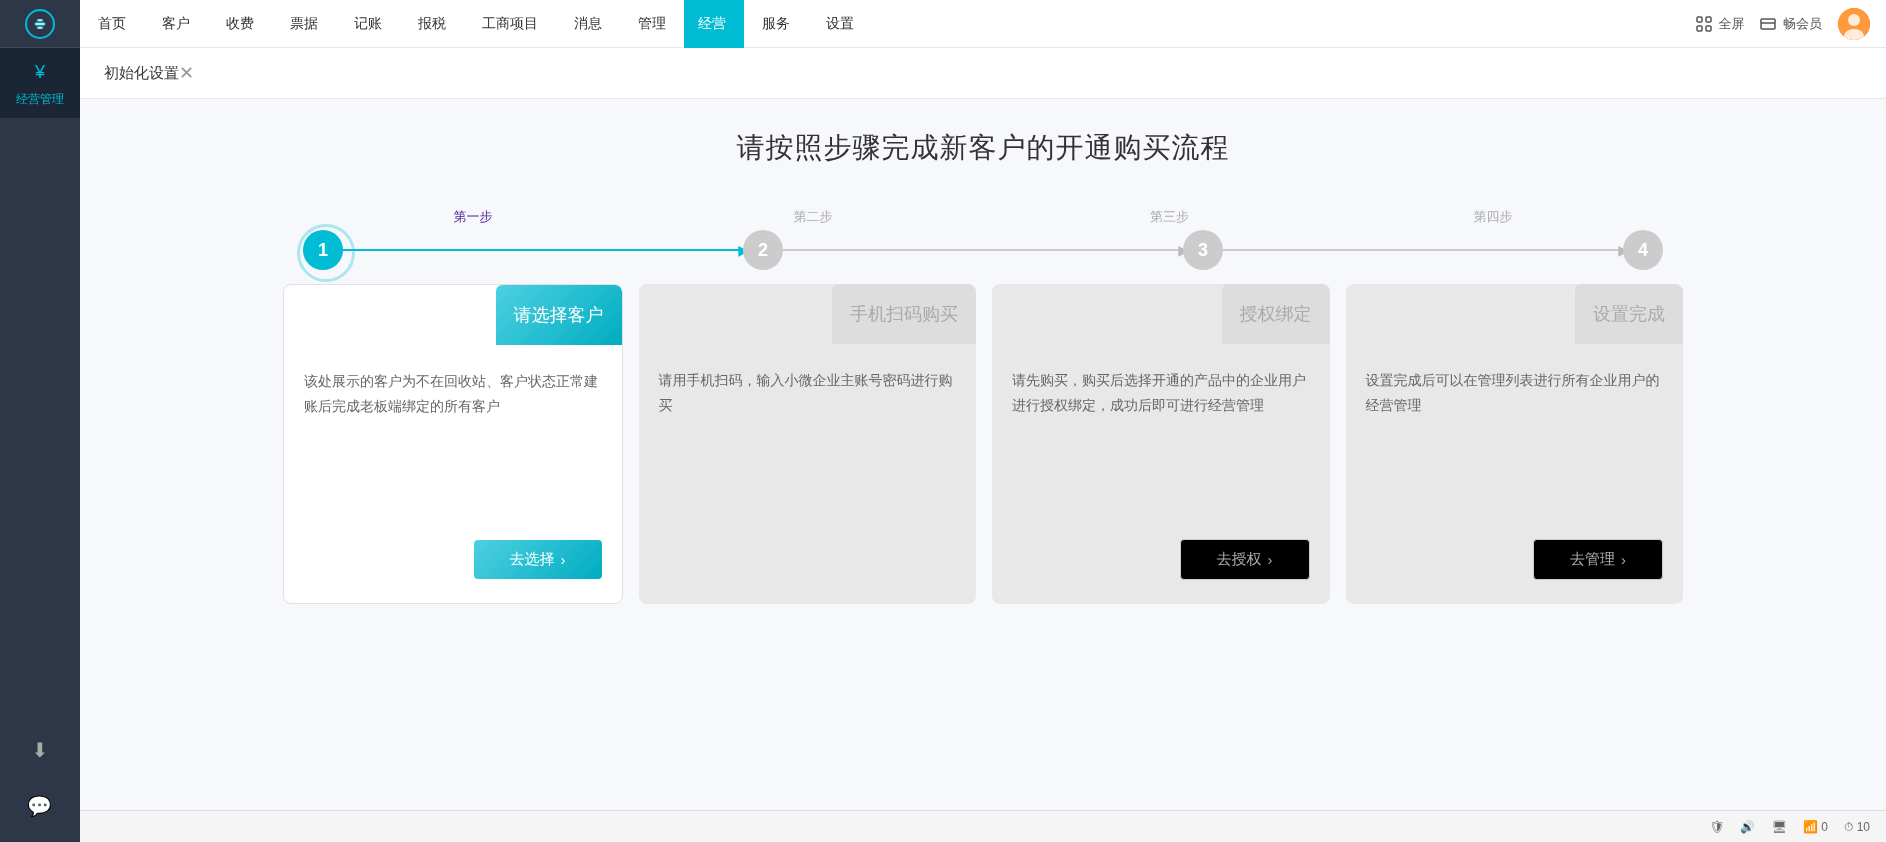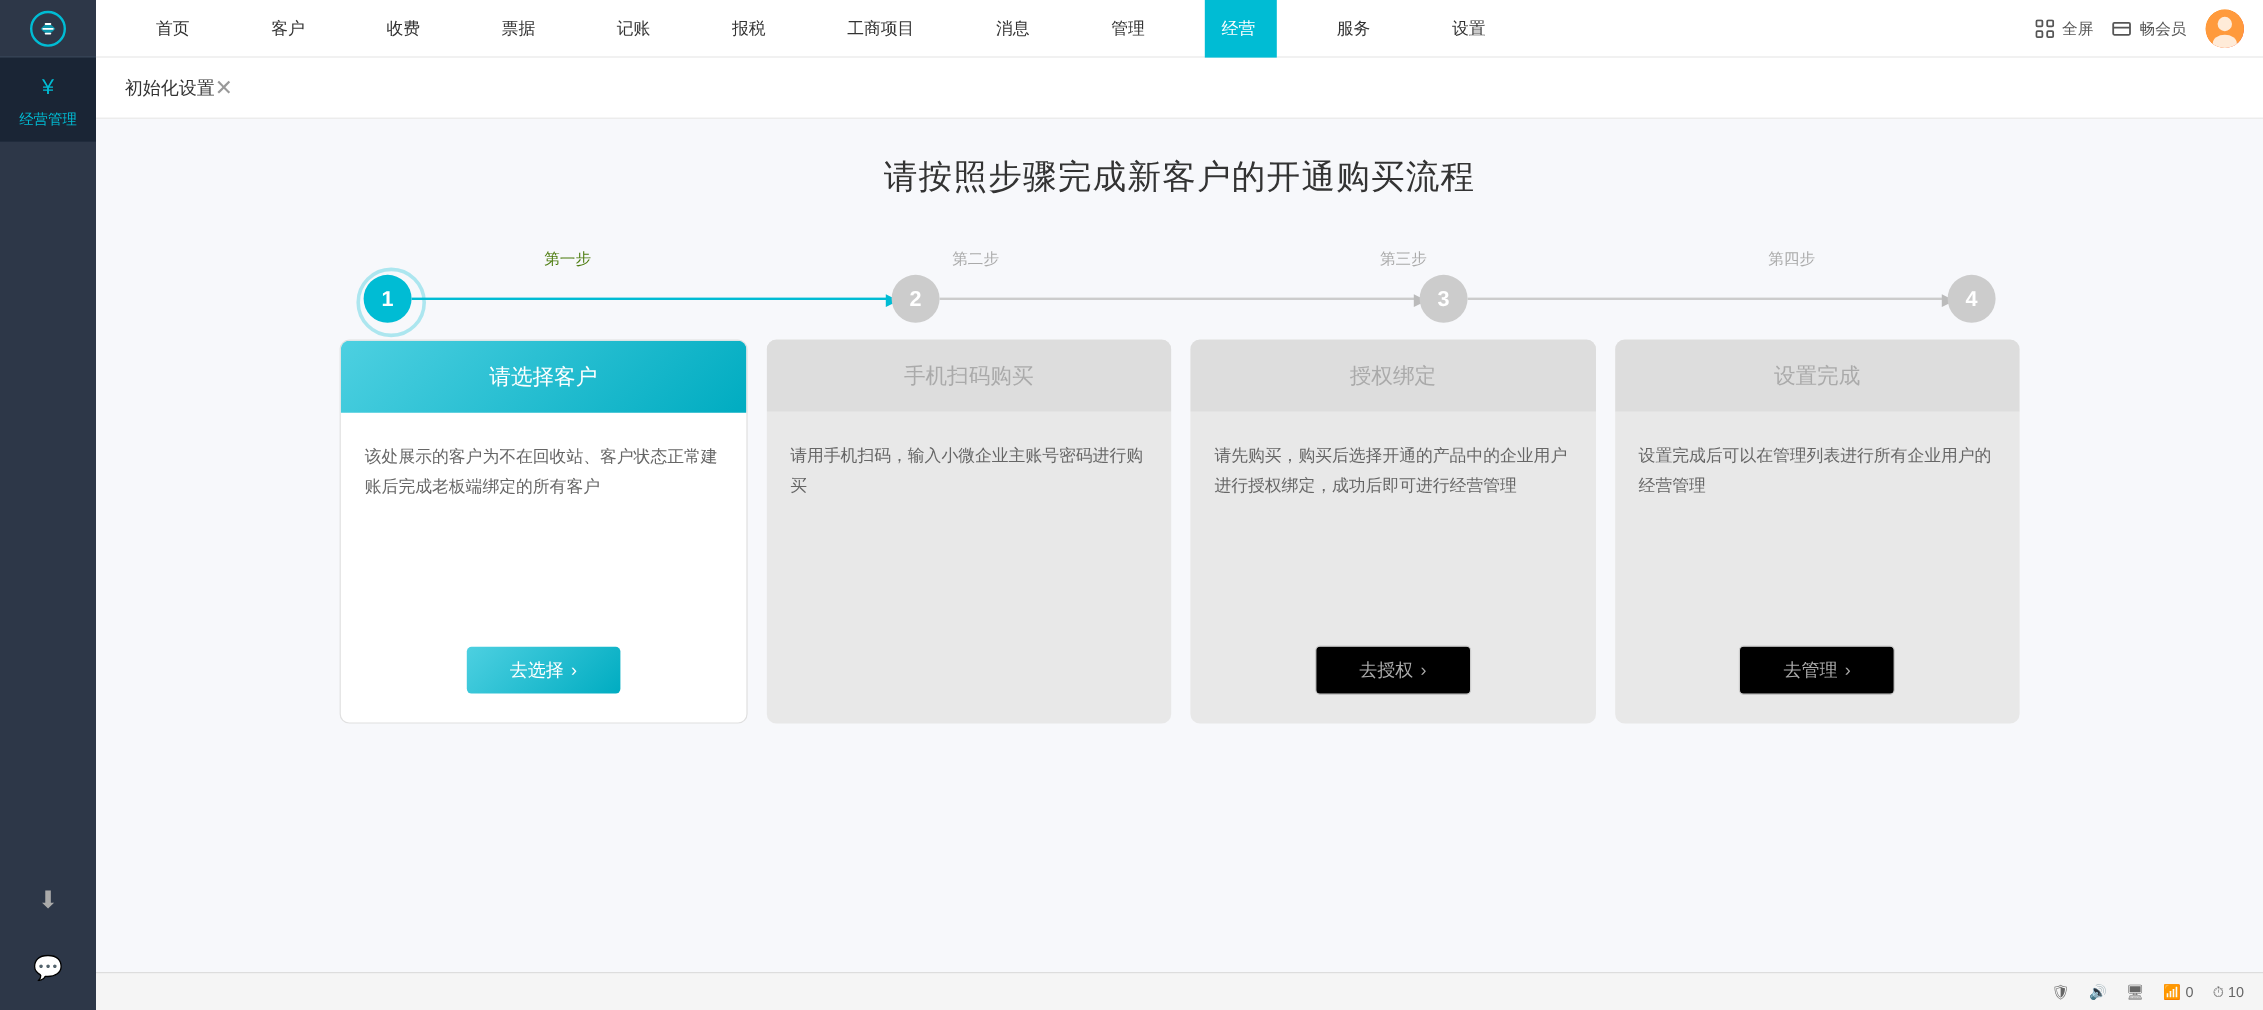--- a/index.html
+++ b/index.html
@@ -20,21 +20,20 @@
       z-index: 100;
     }
     .navbar-item {
       padding: 0 18px;
       height: 48px;
       display: flex;
       align-items: center;
       font-size: 14px;
       color: #333;
       cursor: pointer;
-      margin-left: 32px;
     }
     .navbar-item.active {
       background: #00bcd4;
       color: #fff;
       padding-left: 14px;
     }
     .navbar-right {
       margin-left: auto;
       display: flex;
       align-items: center;
@@ -204,20 +203,21 @@
     }
 
     .step-card {
       flex: 1;
       background: #e8e8e8;
       border-radius: 8px;
       overflow: hidden;
       min-height: 320px;
       display: flex;
       flex-direction: column;
+      align-items: flex-end;
     }
     .step-card.active-card {
       background: #fff;
       border: 1px solid #e0e0e0;
     }
 
     .card-header {
       padding: 18px;
       text-align: center;
       font-size: 18px;
@@ -422,21 +422,21 @@
     <button class="close-btn">✕</button>
   </div>
 
   <div class="content-body">
     <h2 class="main-title">请按照步骤完成新客户的开通购买流程</h2>
 
     <div class="steps-container">
 
       <div class="steps-header-row">
         <div class="step-header-item">
-          <span style="font-size:13px;color:#4d7c0f;font-weight:500;">第一步</span>
+          <span style="font-size:13px;color:#4c1d95;font-weight:500;">第一步</span>
         </div>
         <div class="step-header-item">
           <span style="font-size:13px;color:#aaa;">第二步</span>
         </div>
         <div class="step-header-item">
           <span style="font-size:13px;color:#aaa;margin-left:33px;">第三步</span>
         </div>
         <div class="step-header-item">
           <span style="font-size:13px;color:#aaa;">第四步</span>
         </div>

